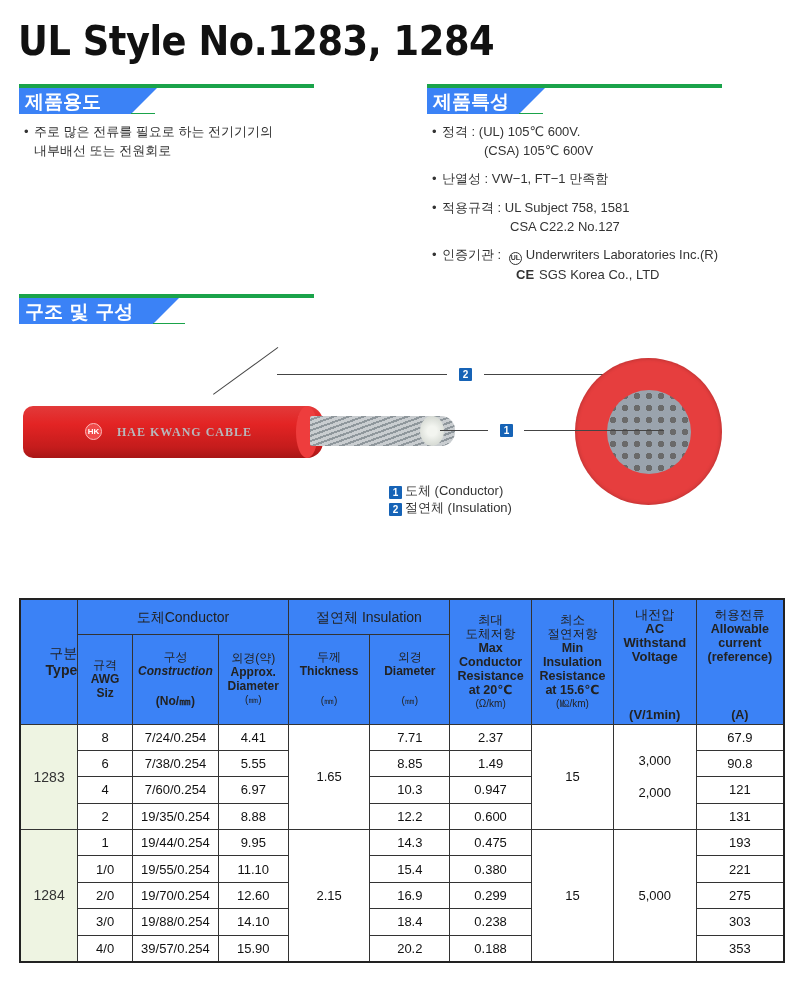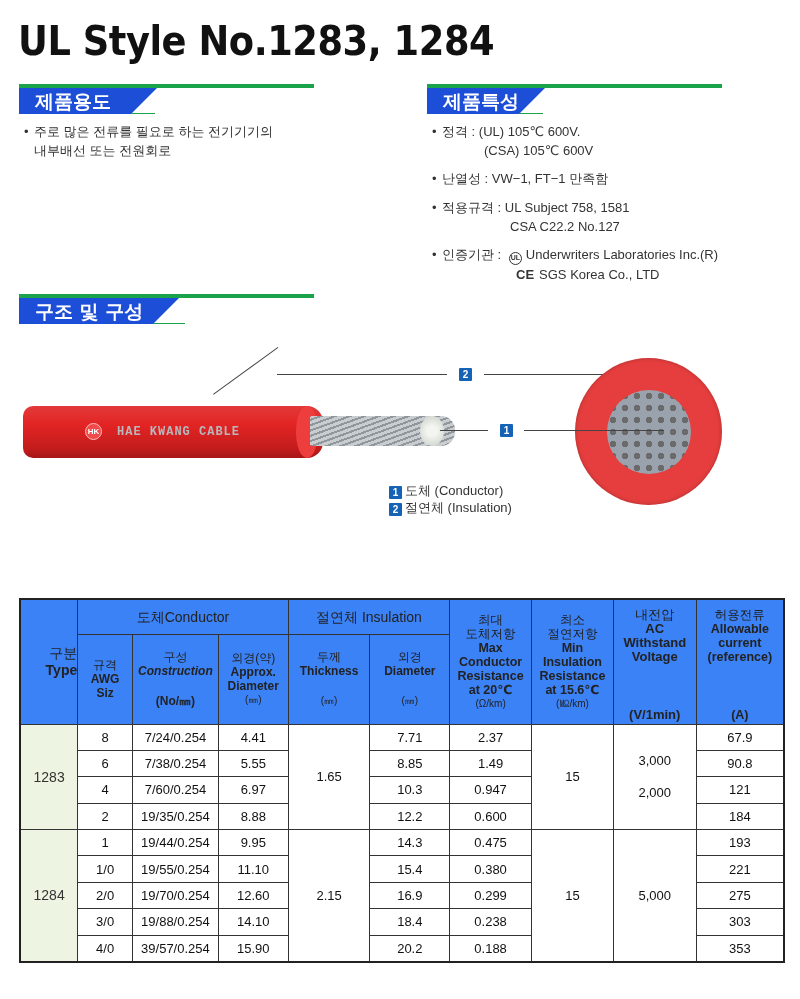--- a/index.html
+++ b/index.html
@@ -1,31 +1,31 @@
 <!DOCTYPE html>
 <html><head>
 <meta charset="utf-8">
 <style>
   * { box-sizing: border-box; margin: 0; padding: 0; }
   body { width: 800px; height: 999px; background: #ffffff; font-family: "Liberation Sans", "DejaVu Sans", sans-serif; color: #222; position: relative; overflow: hidden; }
   .title { position: absolute; left: 18px; top: 18px; font-family: "DejaVu Sans", sans-serif; font-weight: bold; font-size: 40px; letter-spacing: -0.5px; color: #111; transform: scaleX(0.92); transform-origin: left top; }
   .sec-head { position: absolute; height: 30px; }
   .sec-head .line { position: absolute; left: 0; top: 0; height: 4px; background: #1aa34a; }
-  .sec-head .tag { position: absolute; left: 0; top: 4px; height: 26px; background: #1d4ed8; color: #fff; font-weight: bold; font-size: 19px; padding: 1px 16px; clip-path: polygon(0 0, 100% 0, calc(100% - 26px) 100%, 0 100%); white-space: nowrap; font-family: "DejaVu Sans", sans-serif; }
+  .sec-head .tag { position: absolute; left: 0; top: 4px; height: 26px; background: #3b82f6; color: #fff; font-weight: bold; font-size: 19px; padding: 1px 6px; clip-path: polygon(0 0, 100% 0, calc(100% - 26px) 100%, 0 100%); white-space: nowrap; font-family: "DejaVu Sans", sans-serif; }
   .sec-head .under { position: absolute; top: 29px; height: 1px; background: #1aa34a; }
   .bullet { position: absolute; font-size: 13px; line-height: 19px; color: #333; white-space: nowrap; }
   .bullet .dot { display: inline-block; width: 10px; }
   .lbl { display: inline-block; }
   .diagram { position: absolute; left: 0; top: 340px; width: 800px; height: 190px; }
   .cable { position: absolute; left: 23px; top: 66px; width: 300px; height: 52px; border-radius: 10px 16px 16px 10px; background: linear-gradient(#e23a3a, #e32424 35%, #c41c1c 80%, #a81616); }
   .cable-end { position: absolute; left: 290px; top: 66px; width: 30px; height: 52px; border-radius: 50%; background: #ee3d3d; }
   .wire { position: absolute; left: 298px; top: 76px; width: 145px; height: 30px; border-radius: 2px 14px 14px 2px; background: repeating-linear-gradient(-20deg, #c9cdd0 0 3px, #8f979c 3px 5px); }
   .wire-tip { position: absolute; left: 420px; top: 76px; width: 24px; height: 30px; border-radius: 50%; background: radial-gradient(circle, #f3f5f0 25%, #d9ddd7 70%); }
   .hk-logo { position: absolute; left: 85px; top: 83px; width: 17px; height: 17px; border-radius: 50%; background: #f04a4a; border: 1px solid #fbbaba; color: #fff; font-size: 8px; font-weight: bold; text-align: center; line-height: 15px; }
-  .brand { position: absolute; left: 117px; top: 85px; color: #b8b8bc; font-weight: bold; font-size: 12px; letter-spacing: 1px; font-family: Liberation Mono, monospace; }
+  .brand { position: absolute; left: 117px; top: 85px; color: #b8b8bc; font-weight: bold; font-size: 12px; letter-spacing: 1px; font-family: Liberation Serif, serif; }
   .lead { position: absolute; height: 1px; background: #444; }
   .num { position: absolute; width: 13px; height: 13px; background: #1663b6; color: #fff; font-size: 10px; font-weight: bold; text-align: center; line-height: 13px; border-radius: 1px; }
   .cross { position: absolute; left: 575px; top: 18px; width: 147px; height: 147px; border-radius: 50%; background: #e63e3e; box-shadow: inset 0 0 4px rgba(0,0,0,0.25); }
   .cross-core { position: absolute; left: 607px; top: 50px; width: 84px; height: 84px; border-radius: 50%; background: radial-gradient(circle, #6a6a6a 0 3px, transparent 3.5px) 0 0/12px 12px, #9aa3ad; overflow: hidden; }
   .legend { position: absolute; left: 389px; top: 142px; font-size: 13px; line-height: 17px; color: #333; }
   .legend .row { white-space: nowrap; }
   .legend .num { position: static; display: inline-block; vertical-align: -1px; margin-right: 3px; }
 
   table.spec { position: absolute; left: 19px; top: 598px; width: 766px; border-collapse: collapse; border: 2.5px solid #222; font-size: 13px; text-align: center; }
   table.spec th, table.spec td { border: 1px solid #333; }
@@ -223,21 +223,21 @@
       <td>10.3</td>
       <td>0.947</td>
       <td>121</td>
     </tr>
     <tr>
       <td>2</td>
       <td>19/35/0.254</td>
       <td>8.88</td>
       <td>12.2</td>
       <td>0.600</td>
-      <td>184</td>
+      <td>131</td>
     </tr>
 
     <tr class="first">
       <td rowspan="5" class="type">1284</td>
       <td>1</td>
       <td>19/44/0.254</td>
       <td>9.95</td>
       <td rowspan="5">2.15</td>
       <td>14.3</td>
       <td>0.475</td>

